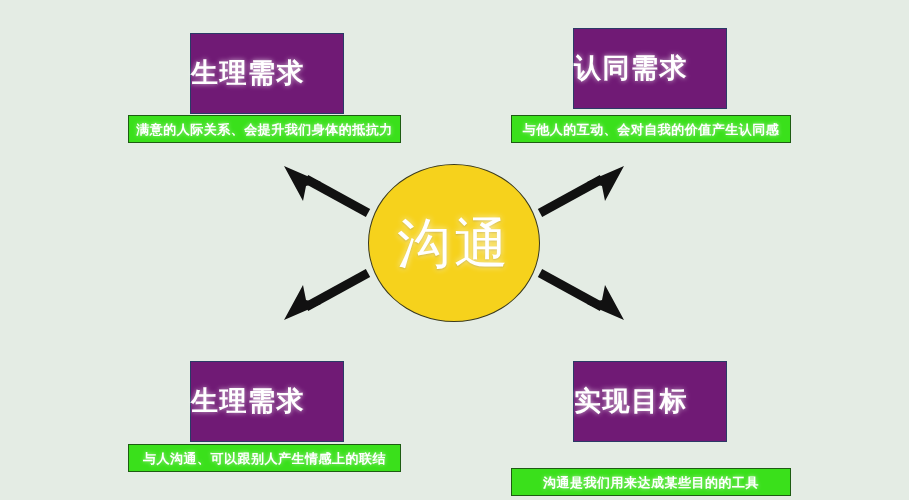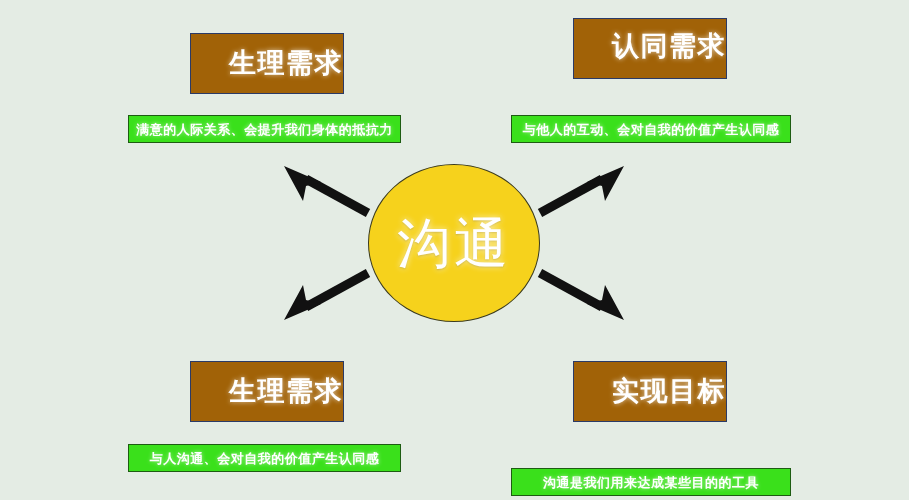--- a/index.html
+++ b/index.html
@@ -52,39 +52,39 @@
     font-weight: 400;
     letter-spacing: 3px;
     line-height: 1;
     text-shadow: 0 0 6px rgba(255,255,255,0.75), 0 1px 2px rgba(140,110,0,0.45);
   }
 
   
   .node {
     position: absolute;
     width: 154px;
-    height: 61px;
-    background: #a16207;
+    height: 81px;
+    background: #701a75;
     border: 1.5px solid #2b3a66;
     box-sizing: border-box;
     display: flex;
     align-items: center;
-    justify-content: flex-end;
+    justify-content: flex-start;
     z-index: 3;
   }
   .node-label {
     color: #ffffff;
     font-size: 27px;
     font-weight: 700;
     letter-spacing: 1.5px;
     line-height: 1;
     text-shadow: 0 0 5px rgba(255,255,255,0.7);
   }
   .node-tl { left: 190px; top: 33px; }
-  .node-tr { left: 573px; top: 18px; font-family: Liberation Mono, monospace; }
+  .node-tr { left: 573px; top: 28px; }
   .node-bl { left: 190px; top: 361px; }
   .node-br { left: 573px; top: 361px; }
 
   
   .caption {
     position: absolute;
     height: 28px;
     background: #3ae01b;
     border: 1.5px solid #1d5c12;
     box-sizing: border-box;
@@ -151,21 +151,21 @@
     <span class="node-label">认同需求</span>
   </div>
   <div class="caption cap-tr">
     <span class="caption-label">与他人的互动、会对自我的价值产生认同感</span>
   </div>
 
   <div class="node node-bl">
     <span class="node-label">生理需求</span>
   </div>
   <div class="caption cap-bl">
-    <span class="caption-label">与人沟通、会对自我的价值产生认同感</span>
+    <span class="caption-label">与人沟通、可以跟别人产生情感上的联结</span>
   </div>
 
   <div class="node node-br">
     <span class="node-label">实现目标</span>
   </div>
   <div class="caption cap-br">
     <span class="caption-label">沟通是我们用来达成某些目的的工具</span>
   </div>
 
 </div>

